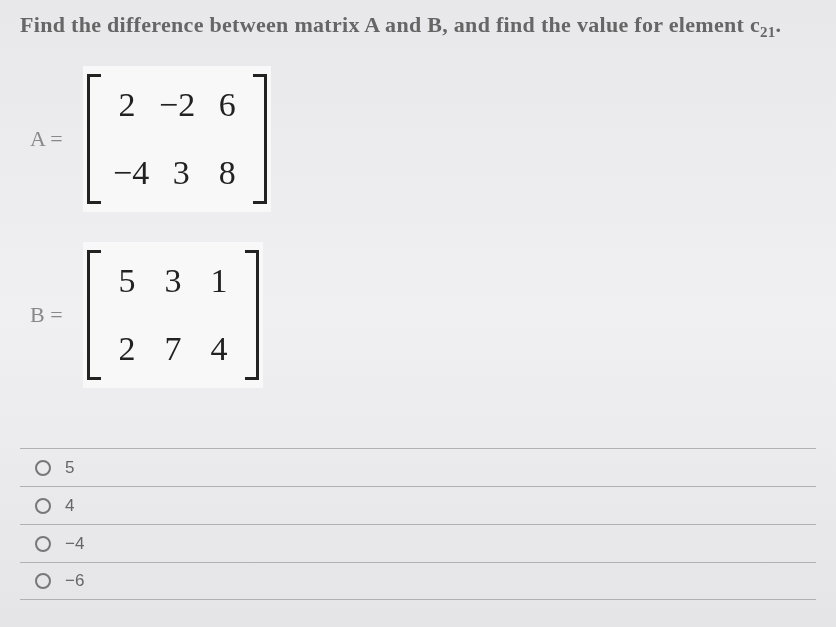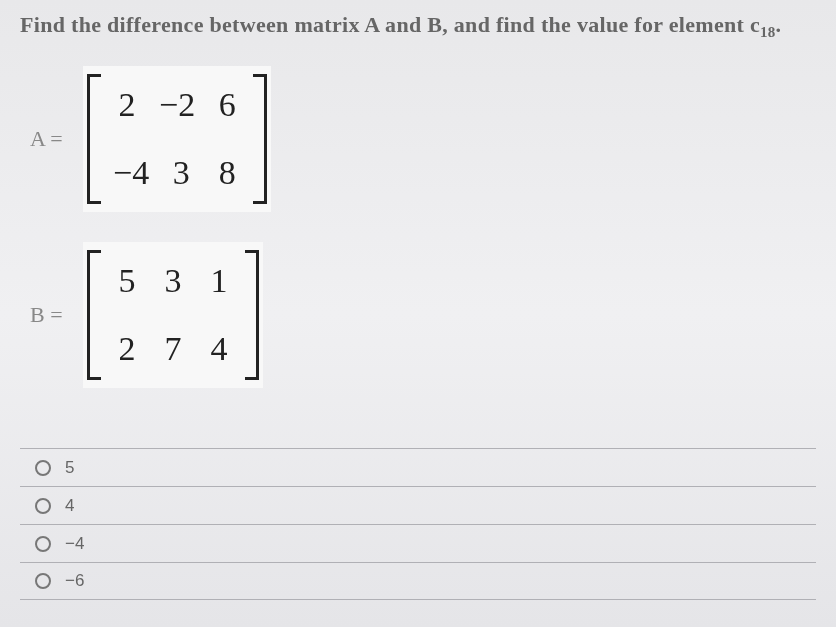--- a/index.html
+++ b/index.html
@@ -92,21 +92,21 @@
     .option-text {
       font-size: 17px;
       color: #666;
       font-family: Arial, sans-serif;
     }
   </style>
 </head>
 <body>
 
 <div class="question-text">
-  <span>Find the difference between matrix A and B, and find the value for element c</span><span class="subscript">18</span><span>.</span>
+  <span>Find the difference between matrix A and B, and find the value for element c</span><span class="subscript">21</span><span>.</span>
 </div>
 
 <div class="matrix-row">
   <div class="matrix-label">A =</div>
   <div class="matrix-wrap">
     <div class="bracket bracket-left"></div>
     <div class="matrix-content">
       <div class="matrix-line">
         <span class="matrix-cell">2</span>
         <span class="matrix-cell">−2</span>

